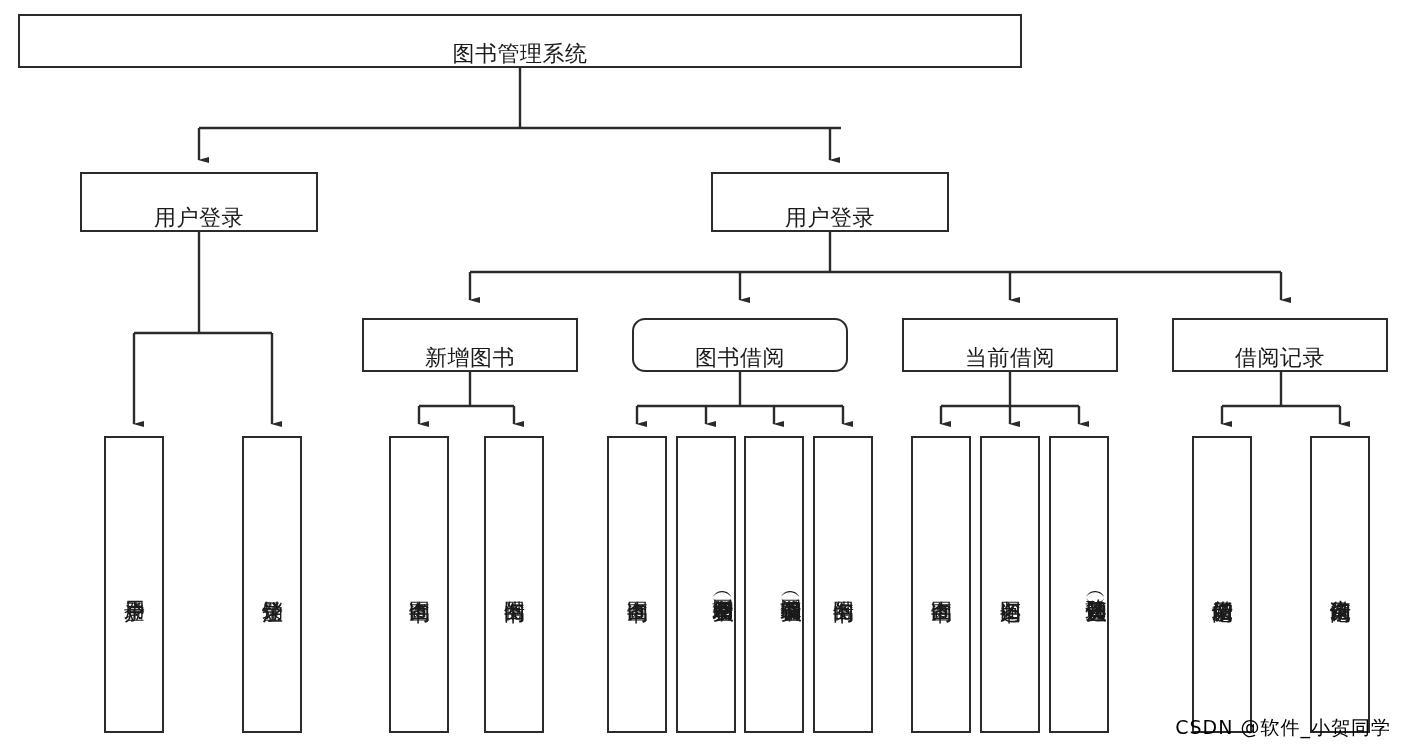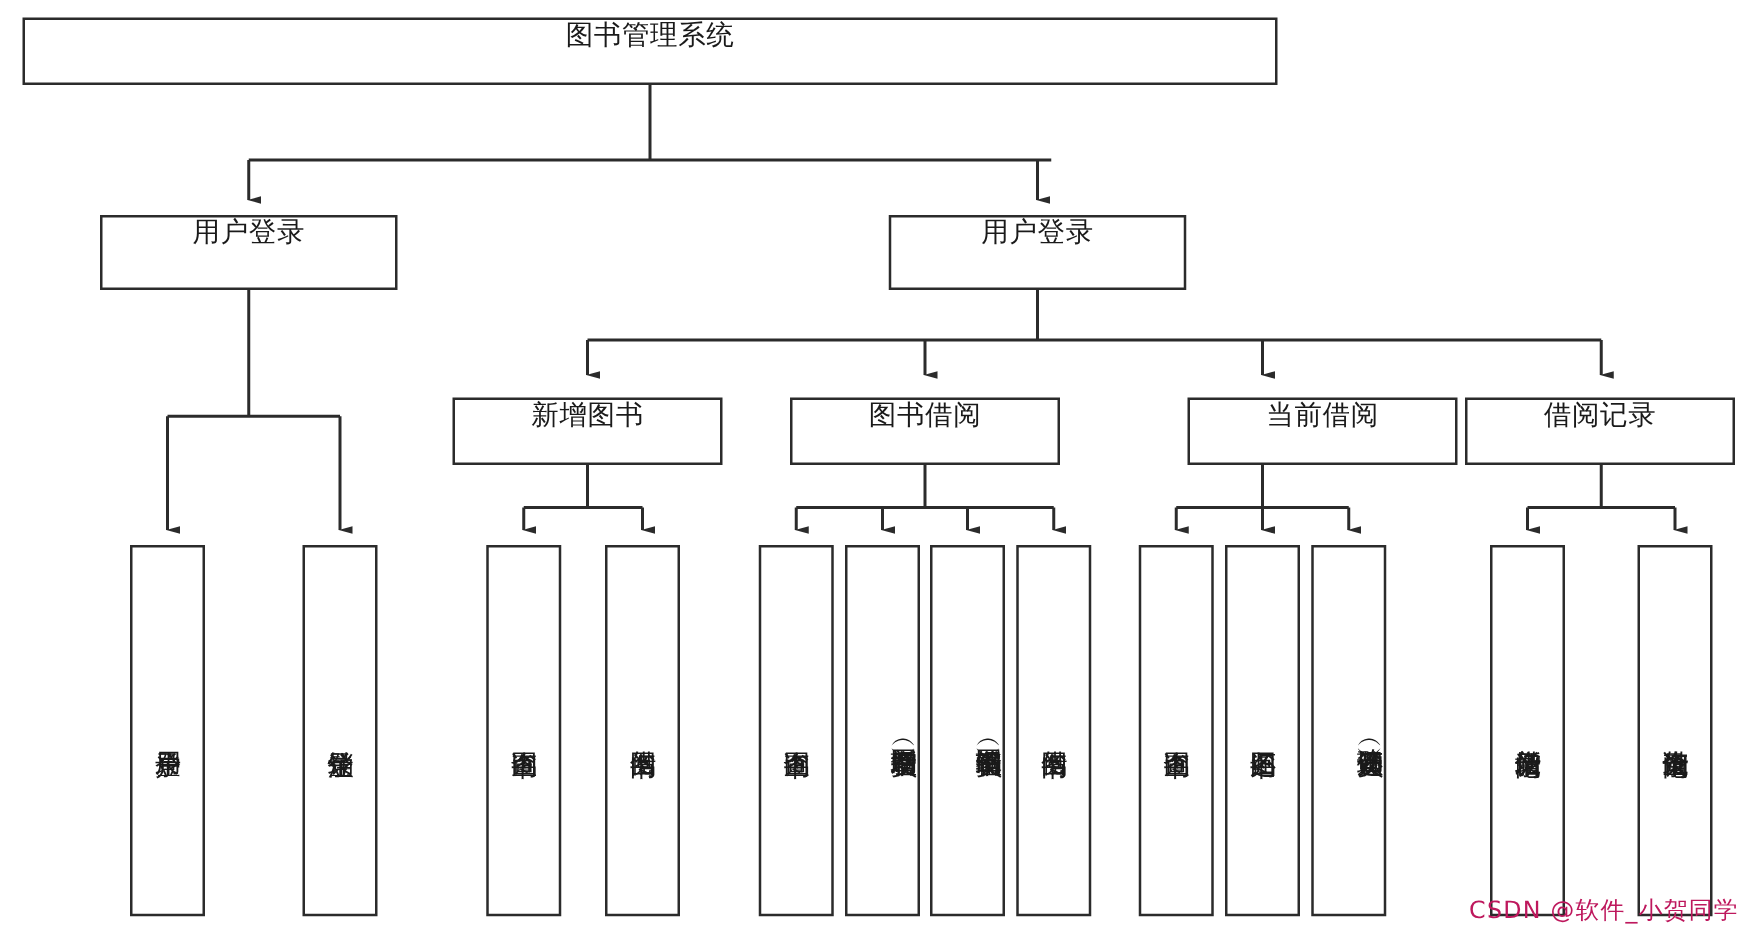--- a/index.html
+++ b/index.html
@@ -18,21 +18,21 @@
     position:absolute;left:0;top:0;
     width:1405px;height:747px;
     pointer-events:none;
   }
   .node{
     position:absolute;
     box-sizing:border-box;
     background:#ffffff;
     border:2px solid #2b2b2b;
     display:flex;
-    align-items:flex-start;
+    align-items:flex-end;
     justify-content:center;
     text-align:center;
   }
   .node-h{
     font-size:22px;
     line-height:1.15;
     letter-spacing:0.5px;
   }
   .node-v{
     font-size:21px;
@@ -43,21 +43,21 @@
     padding:6px 0;
     align-items:flex-start;
     justify-content:center;
   }
   .node-v.center-v{align-items:center;}
   .watermark{
     position:absolute;
     right:14px;
     bottom:6px;
     font-size:19px;
-    color:#be185d;
+    color:#000000;
     letter-spacing:1px;
     white-space:nowrap;
     user-select:none;
   }
 </style>
 </head>
 <body>
 
 <div id="canvas">
 
@@ -118,24 +118,24 @@
   <div class="node node-h" style="left:80px;top:172px;width:238px;height:60px;">
     <span>用户登录</span>
   </div>
   <div class="node node-h" style="left:711px;top:172px;width:238px;height:60px;">
     <span>用户登录</span>
   </div>
 
   <div class="node node-h" style="left:362px;top:318px;width:216px;height:54px;">
     <span>新增图书</span>
   </div>
-  <div class="node node-h" style="left:632px;top:318px;width:216px;height:54px;">
+  <div class="node node-h" style="left:632px;top:318px;width:216px;height:54px;border-radius:13px;">
     <span>图书借阅</span>
   </div>
-  <div class="node node-h" style="left:902px;top:318px;width:216px;height:54px;margin-left:48px;">
+  <div class="node node-h" style="left:902px;top:318px;width:216px;height:54px;">
     <span>当前借阅</span>
   </div>
   <div class="node node-h" style="left:1172px;top:318px;width:216px;height:54px;">
     <span>借阅记录</span>
   </div>
 
   <div class="node node-v center-v" style="left:104px;top:436px;width:60px;height:297px;">
     <span>用户登录</span>
   </div>
   <div class="node node-v center-v" style="left:242px;top:436px;width:60px;height:297px;">

